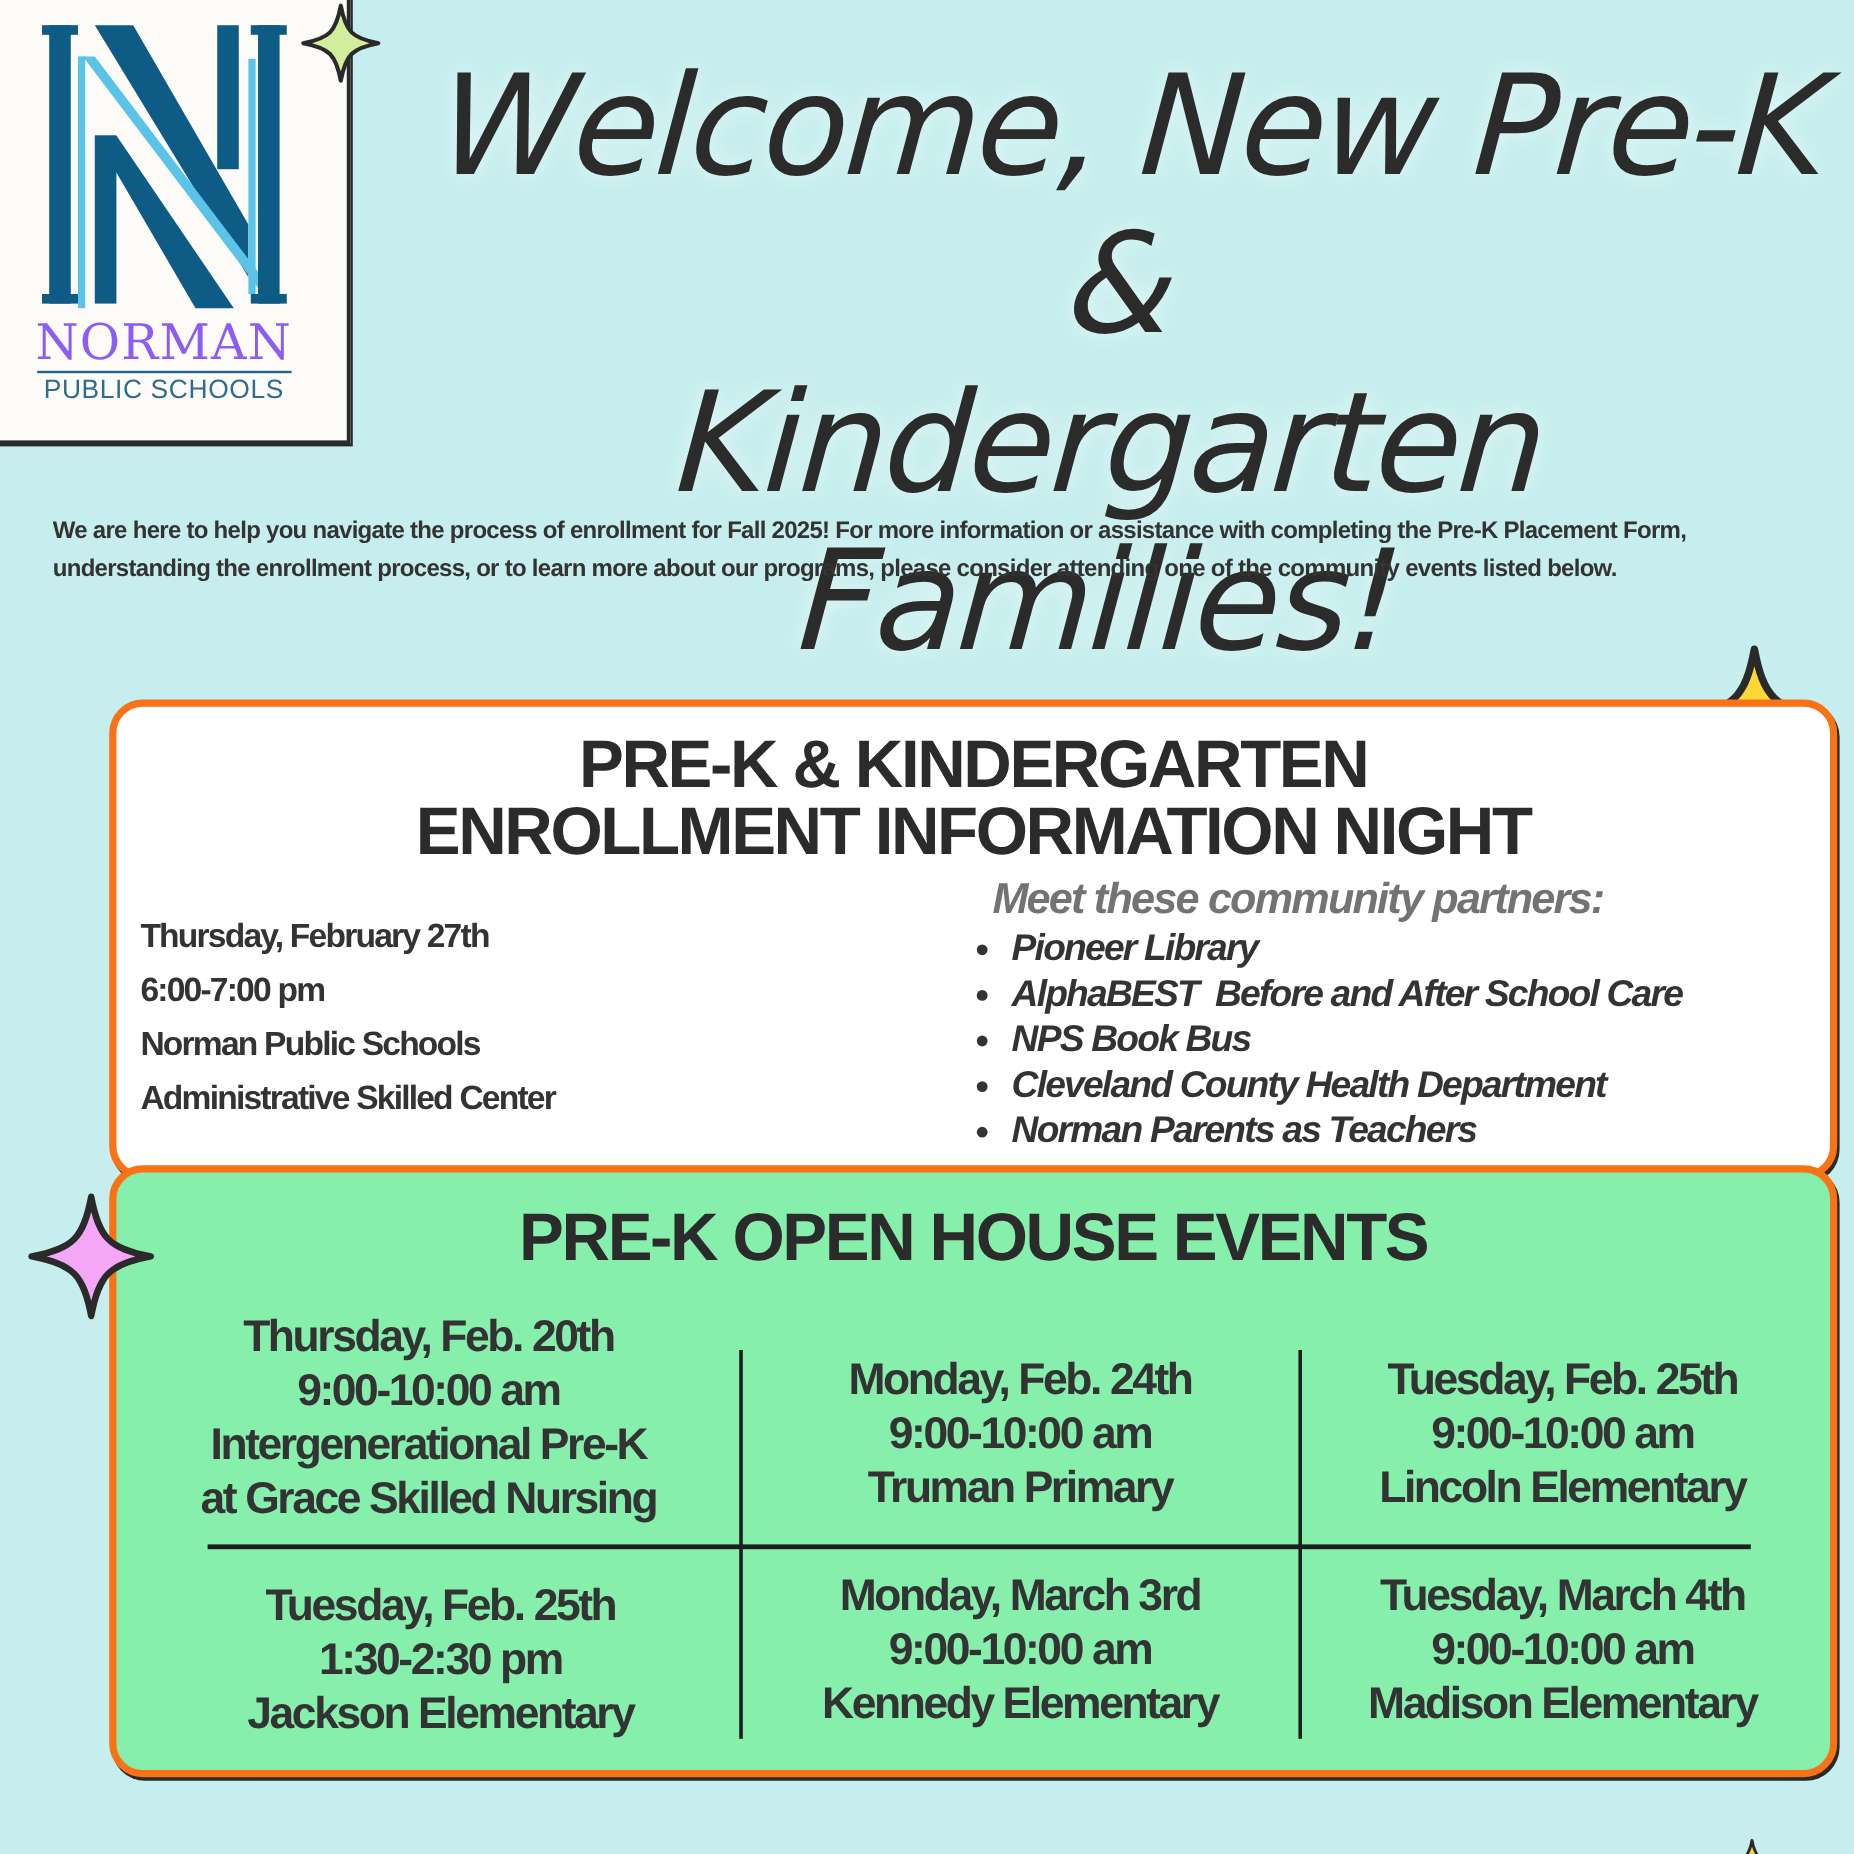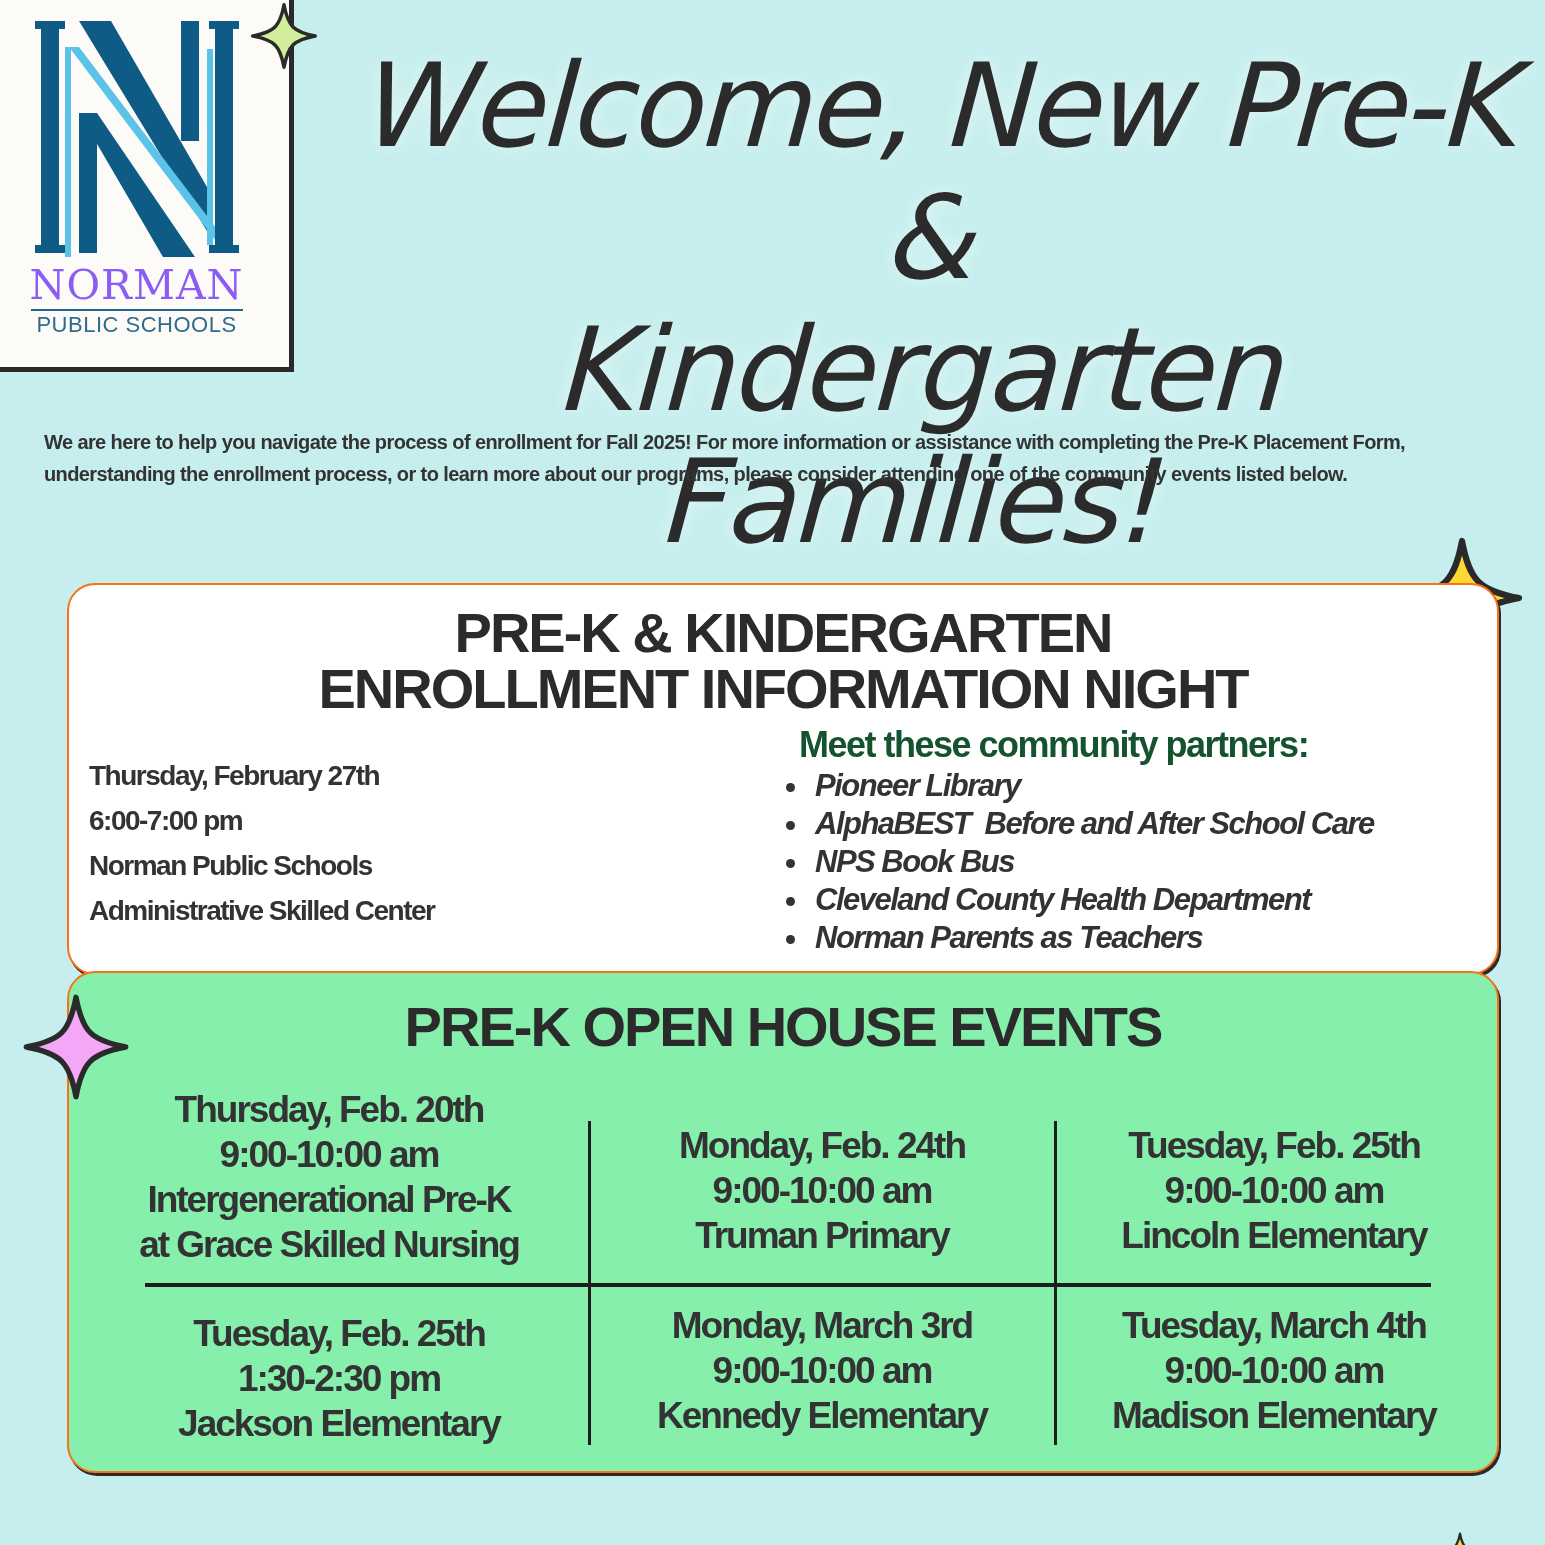--- a/index.html
+++ b/index.html
@@ -30,36 +30,37 @@
     font-size: 116px; line-height: 132px; color: #2b2b2b; text-align: center;
     letter-spacing: -3px; transform: skewX(-4deg);
     text-shadow: 0 0 18px rgba(255,255,255,0.55);
   }
   .intro {
     position: absolute; left: 44px; top: 426px; width: 1460px;
     font-weight: bold; font-size: 20px; line-height: 32px; color: #333;
     letter-spacing: -0.6px;
   }
   .card {
-    position: absolute; border: 2px solid #f97316; border-radius: 28px;
+    position: absolute; border: 6px solid #f97316; border-radius: 28px;
     box-shadow: 2px 3px 0 #2a2a2a;
+    margin-left: 24px;
   }
   .card-info { left: 67px; top: 583px; width: 1428px; height: 388px; background: #ffffff; }
   .card-open { left: 67px; top: 971px; width: 1428px; height: 498px; background: #86efac; }
   .info-title {
     position: absolute; left: 0; top: 20px; width: 100%; text-align: center;
     font-weight: bold; font-size: 56px; line-height: 56px; letter-spacing: -2px; color: #2b2b2b;
   }
   .info-left {
     position: absolute; left: 20px; top: 168px; width: 650px; text-align: left;
     font-weight: bold; font-size: 28px; line-height: 45px; letter-spacing: -1.5px; color: #333;
   }
   .partners-head {
     position: absolute; left: 730px; top: 140px; width: 660px;
-    font-weight: bold; font-size: 36px; line-height: 40px; letter-spacing: -1.5px; color: #14532d;
+    font-weight: bold; font-size: 36px; line-height: 40px; letter-spacing: -1.5px; color: #737373; font-style: italic;
   }
   .partners-list {
     position: absolute; left: 700px; top: 182px; margin: 0; padding: 0 0 0 42px;
     font-weight: bold; font-style: italic; font-size: 31px; line-height: 38px;
     letter-spacing: -1.5px; color: #333;
   }
   .partners-list li { padding-left: 4px; }
   .open-title {
     position: absolute; left: 0; top: 24px; width: 100%; text-align: center;
     font-weight: bold; font-size: 56px; line-height: 60px; letter-spacing: -2px; color: #2b2b2b;

